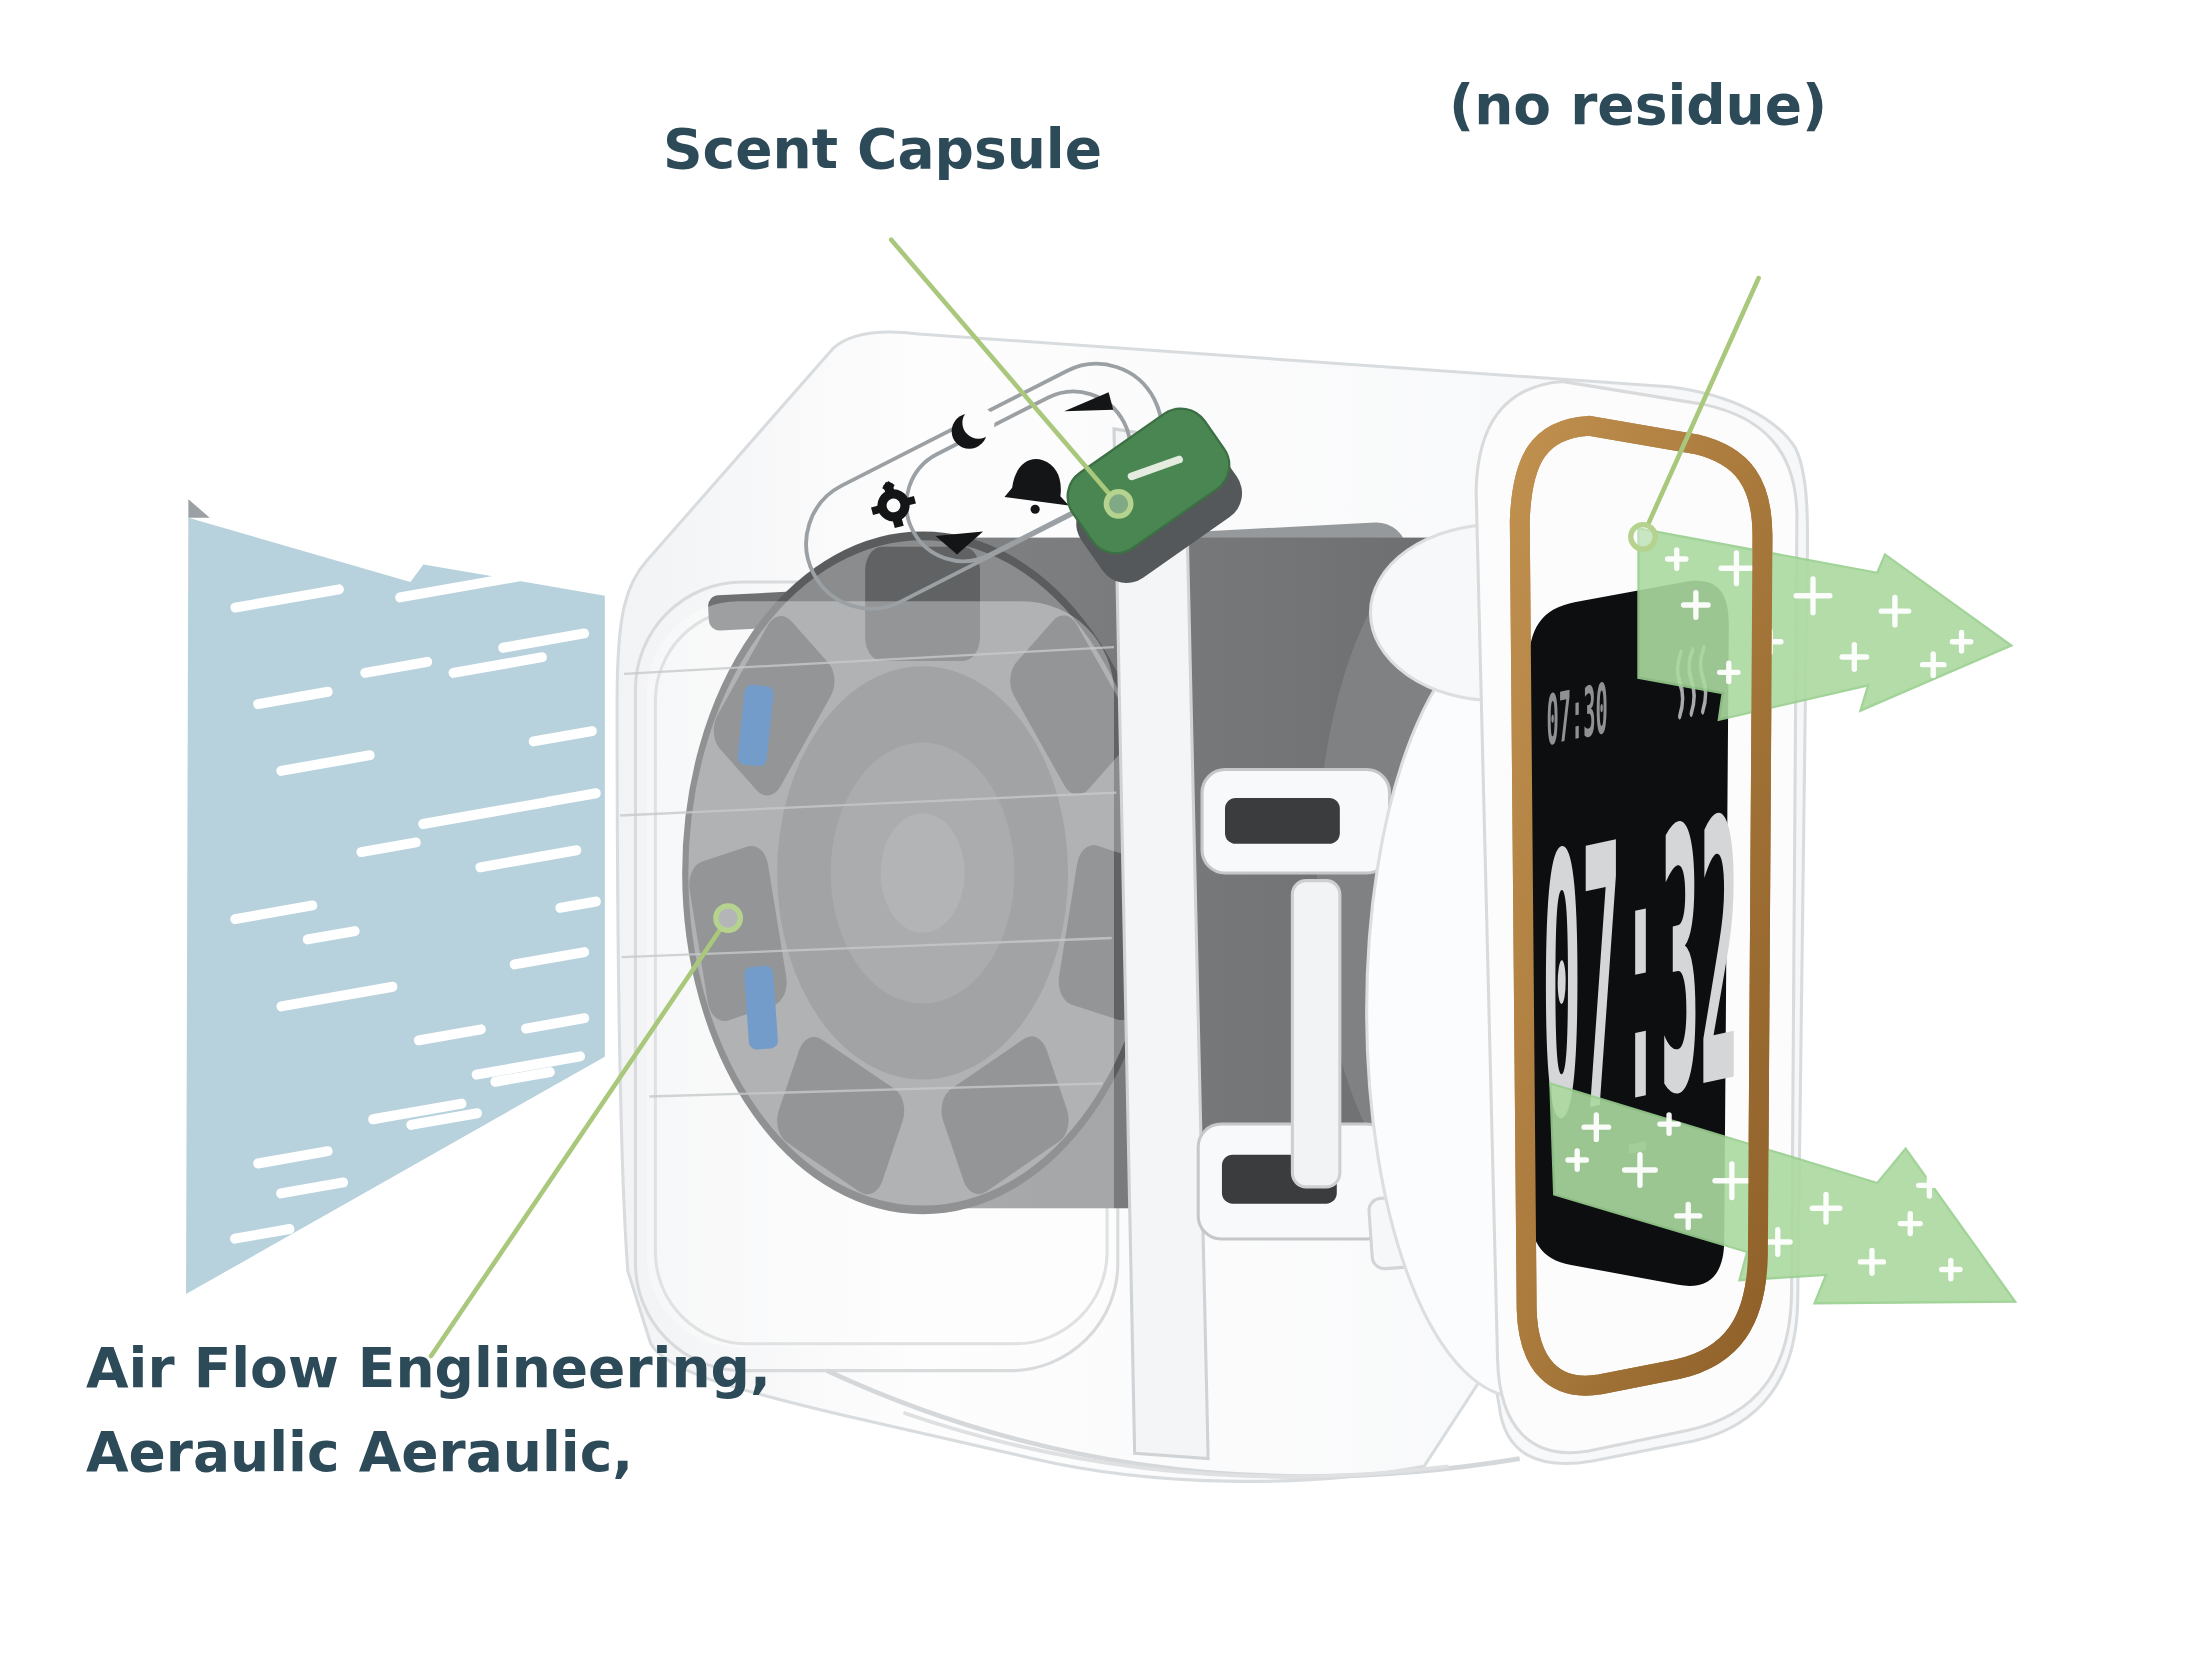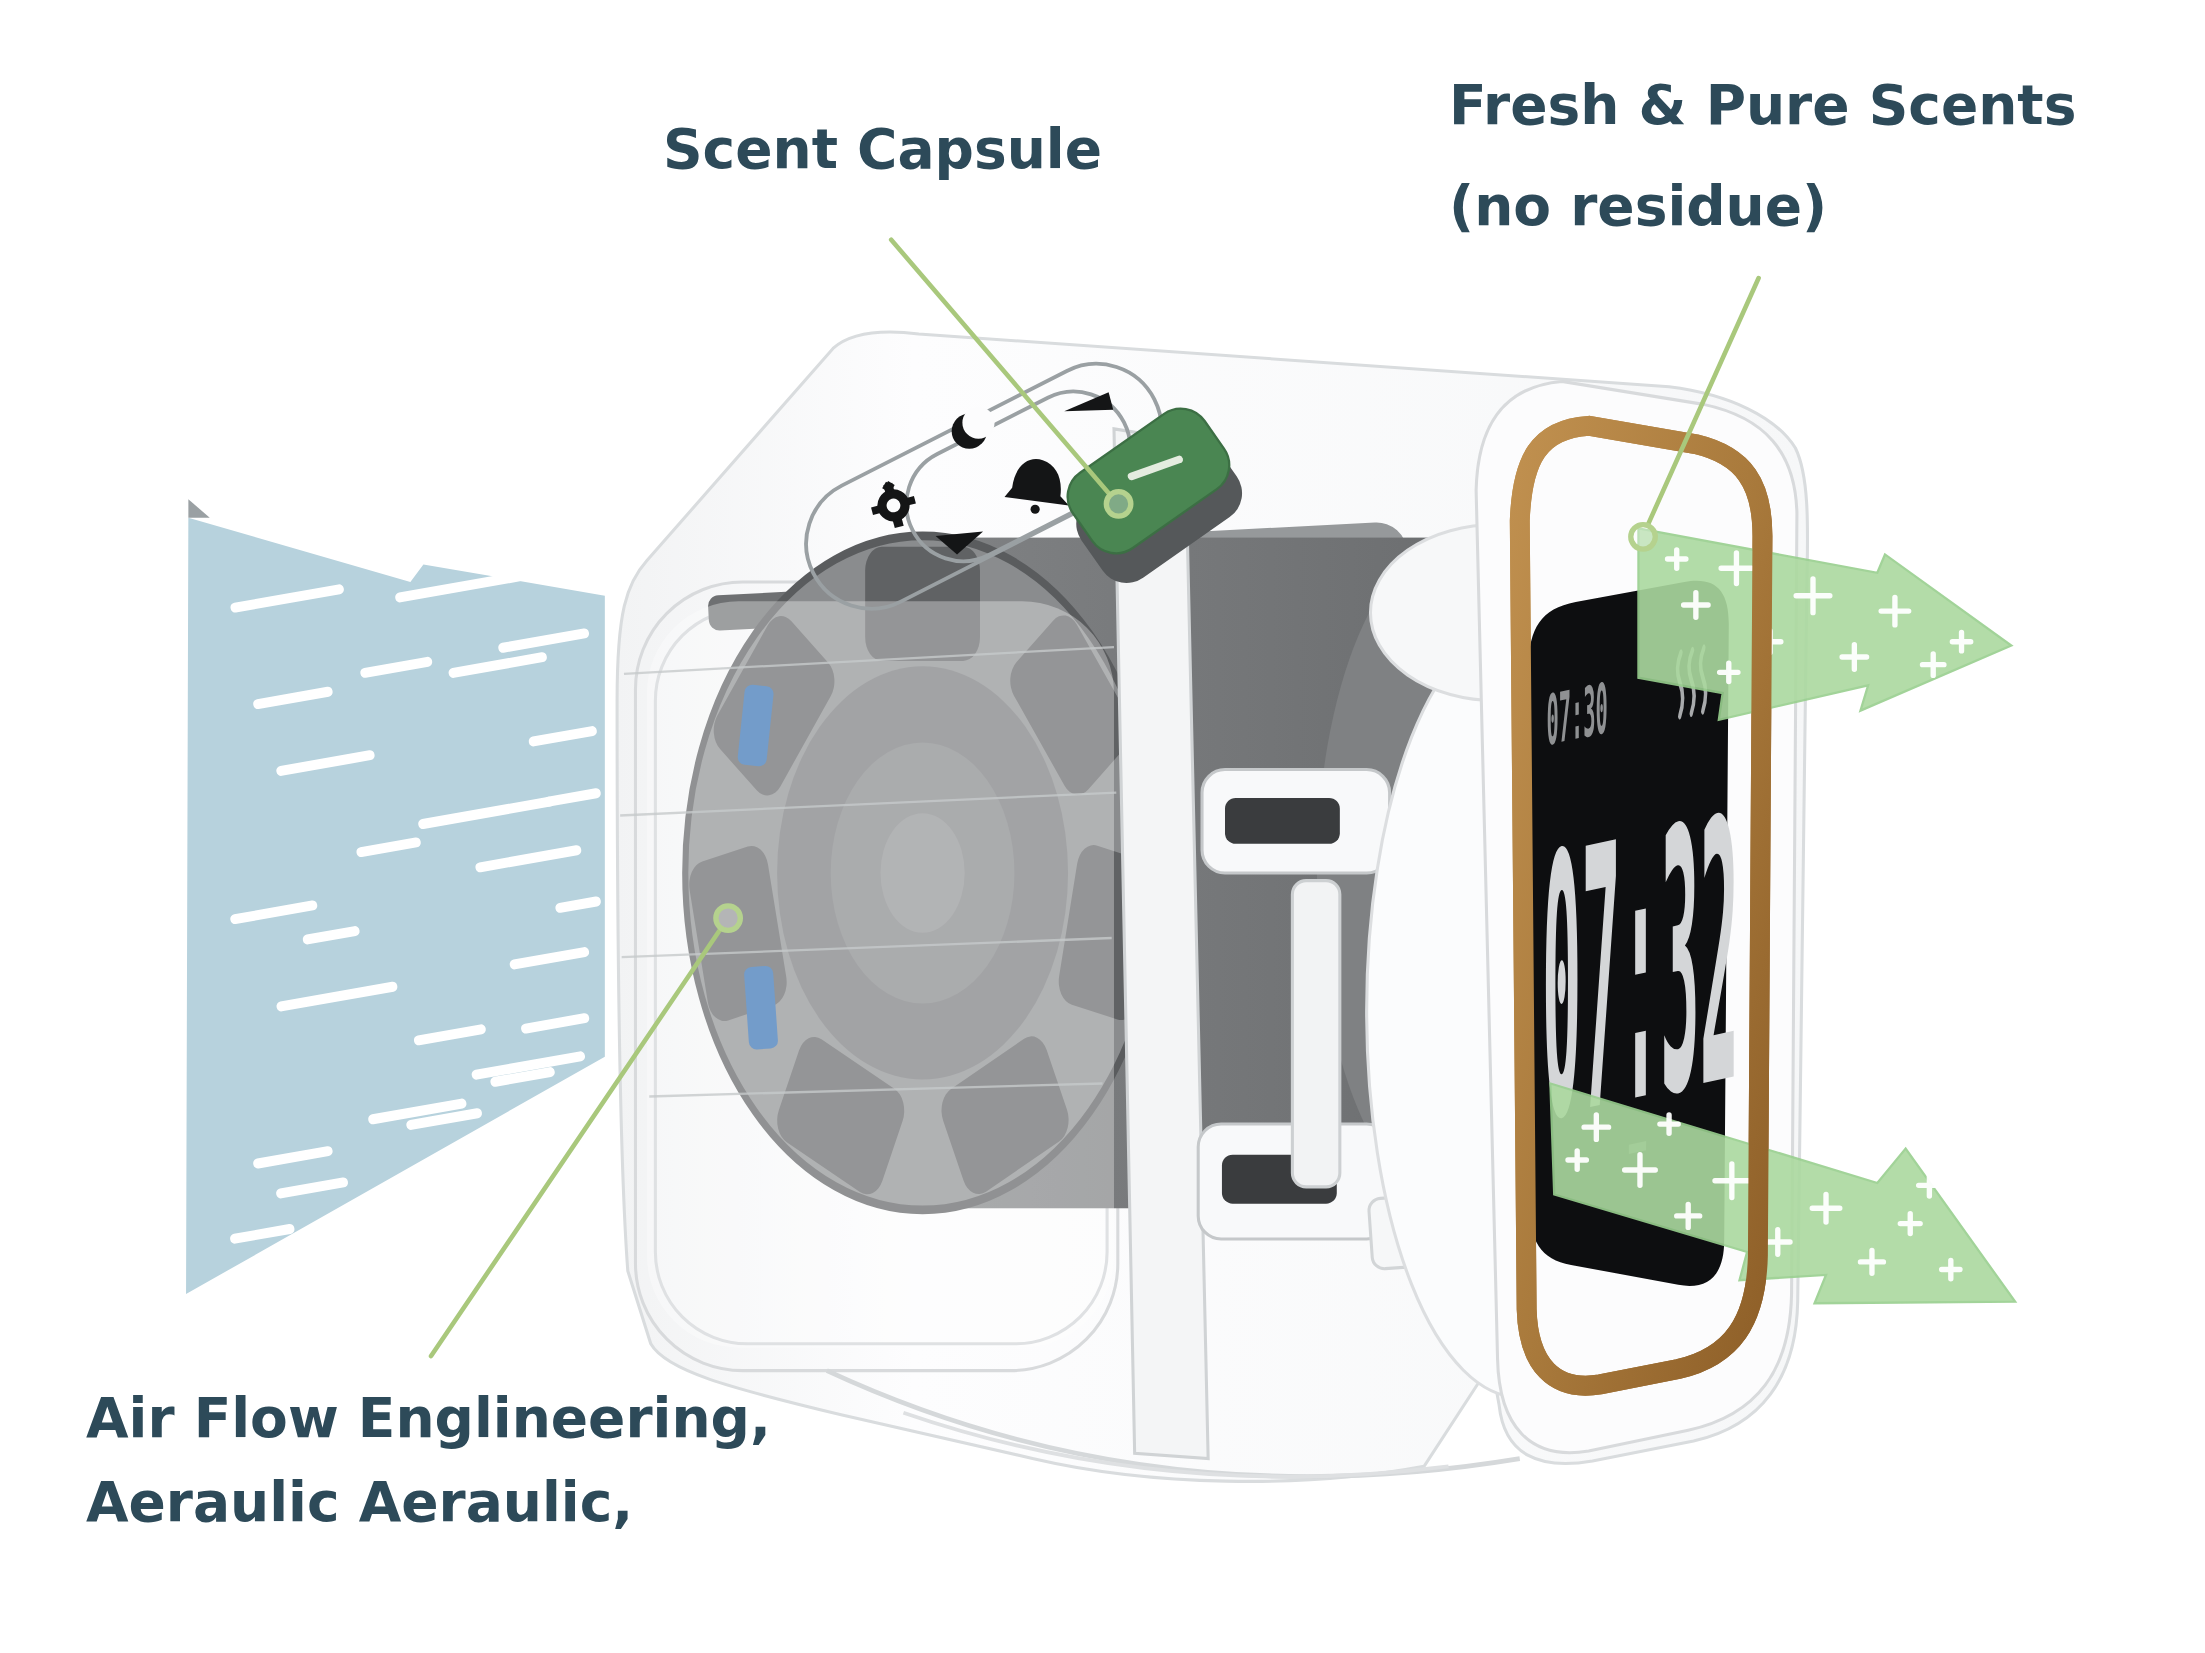--- a/index.html
+++ b/index.html
@@ -3,21 +3,21 @@
 <meta charset="utf-8">
 <style>
   html,body{margin:0;padding:0;background:#ffffff;}
   body{width:2205px;height:1654px;position:relative;overflow:hidden;
        font-family:"DejaVu Sans", sans-serif;}
   #scene{position:absolute;left:0;top:0;width:2205px;height:1654px;}
   .label{position:absolute;color:#2d4a59;font-weight:700;font-size:55px;
          line-height:84px;letter-spacing:0px;white-space:nowrap;}
   #scent-capsule-label{left:663px;top:107px;}
   #fresh-pure-label{left:1449px;top:55px;line-height:101px;}
-  #airflow-label{left:86px;top:1376px;line-height:84px;}
+  #airflow-label{left:86px;top:1326px;line-height:84px;}
   .dash{fill:#ffffff;}
   .sparkle{stroke:#ffffff;stroke-width:7;stroke-linecap:round;fill:none;opacity:.95;}
   .leader{stroke:#a9c87c;stroke-width:6;fill:none;stroke-linecap:round;}
   .ring{stroke:#b5d28e;stroke-width:7;fill:rgba(255,255,255,0.30);}
   .seam{stroke:#c6c9cb;stroke-width:3;fill:none;opacity:.8;}
   .disp-txt{font-family:"DejaVu Sans Mono", monospace;font-weight:700;}
 </style>
 </head>
 <body>
 
@@ -243,21 +243,20 @@
     <path class="leader" d="M 563,1771 L 942,1212"></path>
     <circle class="ring" cx="951" cy="1199" r="16"></circle>
   </g>
 </svg>
 
 <div class="label" id="scent-capsule-label">
   <span>Scent Capsule</span>
 </div>
 
 <div class="label" id="fresh-pure-label">
-  <div>Fresh &amp; Pure Scents</div>
   <div>(no residue)</div>
 </div>
 
 <div class="label" id="airflow-label">
   <div>Air Flow Englineering,</div>
   <div>Aeraulic Aeraulic,</div>
 </div>
 
 
 </body></html>

